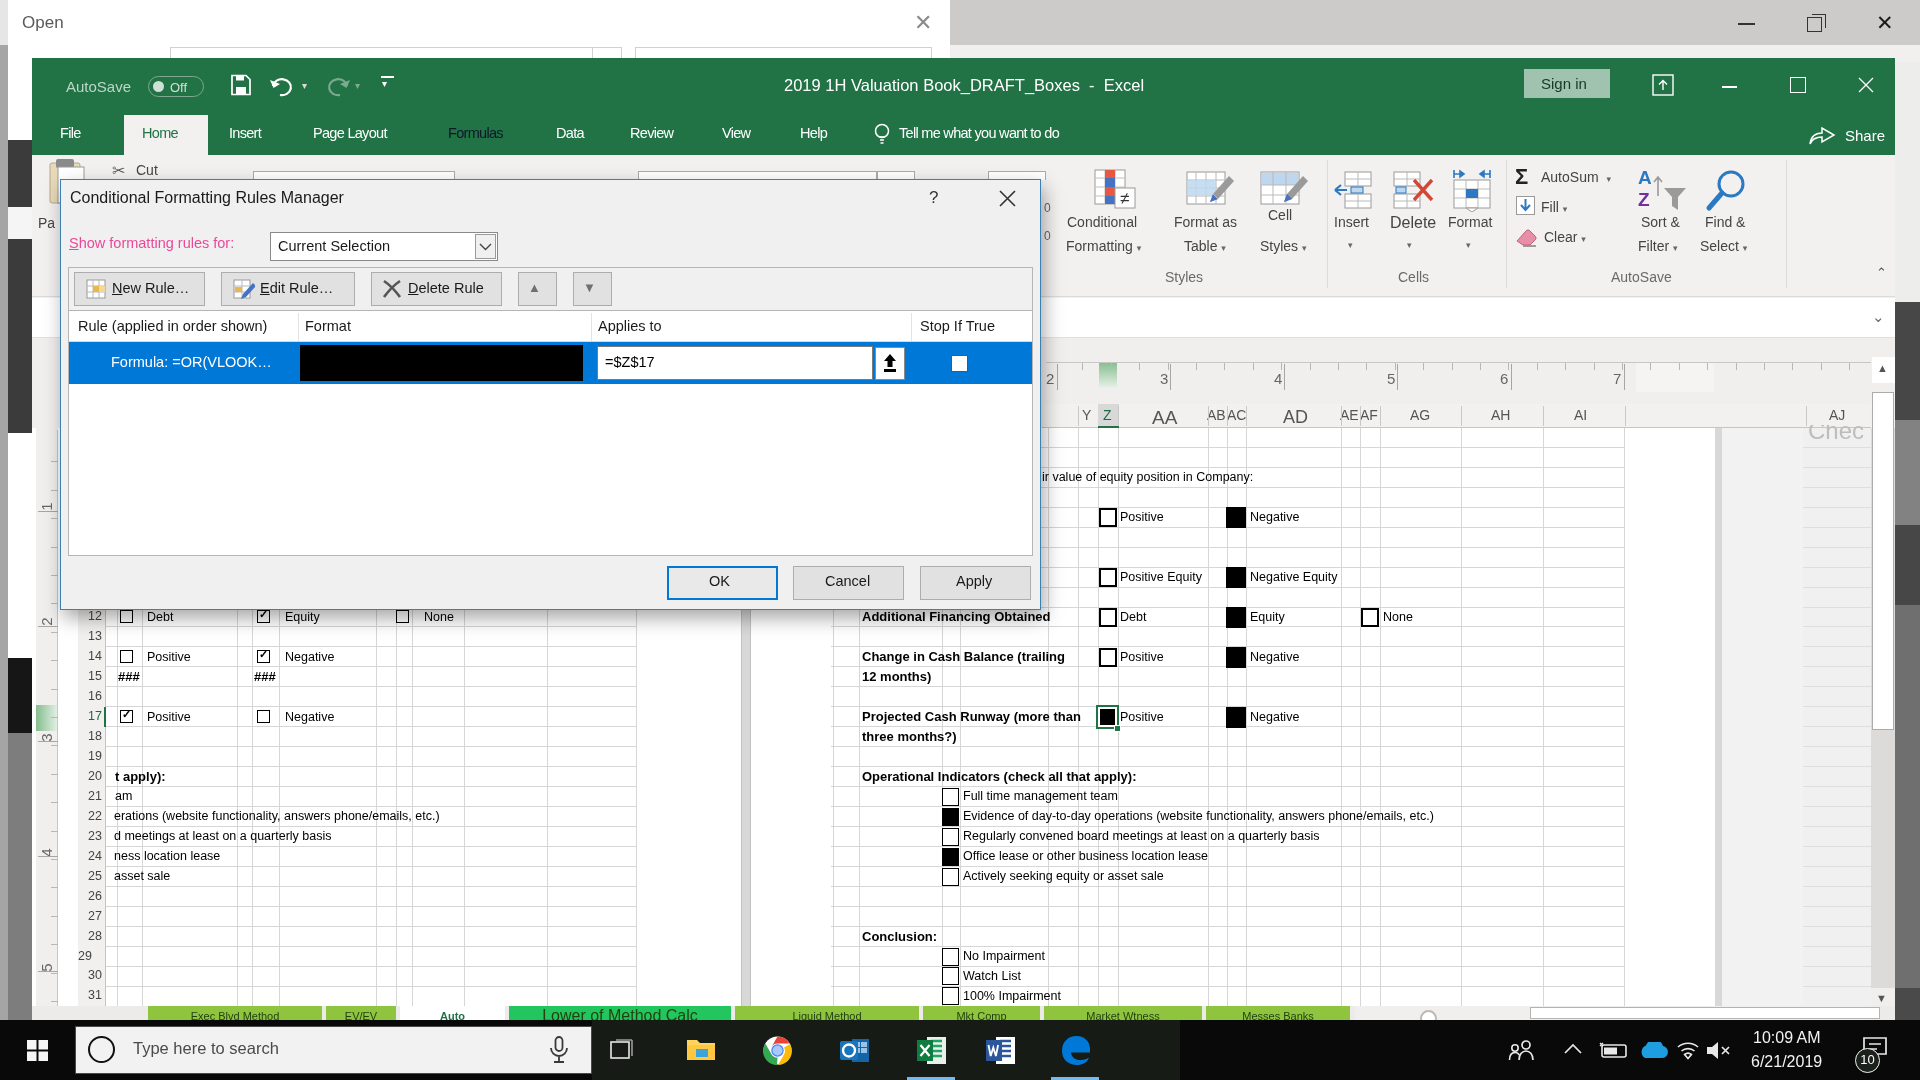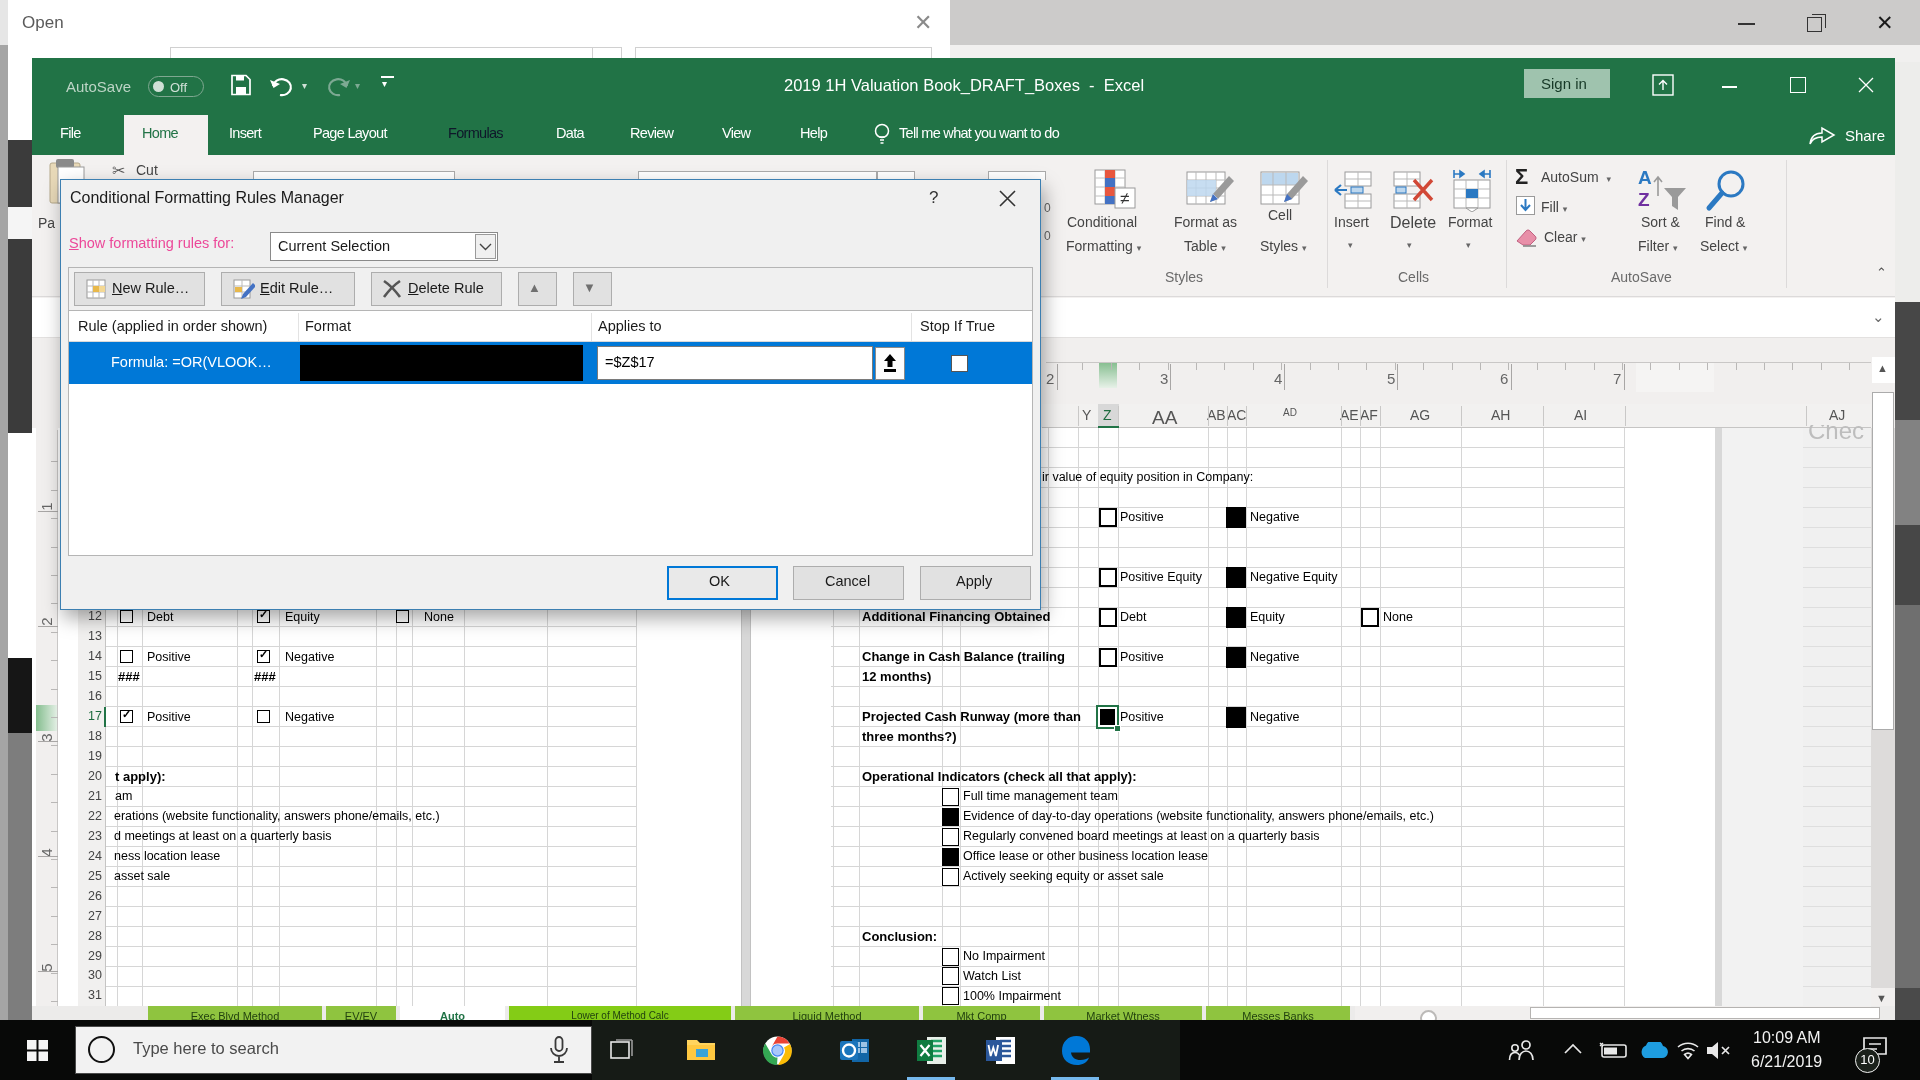--- a/index.html
+++ b/index.html
@@ -250,21 +250,21 @@
     <div class="vline" style="left:1511px;top:364px;height:26px;background:#a8a6a5"></div>
     <div class="vline" style="left:1624px;top:364px;height:26px;background:#a8a6a5"></div>
 
 <div class="a" style="left:1042px;top:404px;width:829px;height:24px;background:#f2f1f0;border-bottom:1px solid #c6c5c4;box-sizing:border-box"></div>
 <div class="a" style="left:1098px;top:404px;width:21px;height:24px;background:#d8d8d8;border-bottom:2px solid #217346;box-sizing:border-box"></div>
 <div class="tx" style="left:1082px;top:407px;font-size:14px;color:#555">Y</div>
 <div class="tx" style="left:1103px;top:407px;font-size:14px;color:#1e6b3f">Z</div>
 <div class="tx" style="left:1152px;top:407px;font-size:19px;color:#555">AA</div>
 <div class="tx" style="left:1207px;top:407px;font-size:14px;color:#555">AB</div>
 <div class="tx" style="left:1227px;top:407px;font-size:14px;color:#555">AC</div>
-<div class="tx" style="left:1283px;top:407px;font-size:10px;color:#555">AD</div>
+<div class="tx" style="left:1283px;top:407px;font-size:18px;color:#555">AD</div>
 <div class="tx" style="left:1340px;top:407px;font-size:14px;color:#555">AE</div>
 <div class="tx" style="left:1360px;top:407px;font-size:14px;color:#555">AF</div>
 <div class="tx" style="left:1410px;top:407px;font-size:14px;color:#555">AG</div>
 <div class="tx" style="left:1491px;top:407px;font-size:14px;color:#555">AH</div>
 <div class="tx" style="left:1574px;top:407px;font-size:14px;color:#555">AI</div>
 <div class="tx" style="left:1829px;top:407px;font-size:14px;color:#555">AJ</div>
 <div class="vline" style="left:1078px;top:406px;height:20px;background:#c9c8c7"></div>
 <div class="vline" style="left:1118px;top:406px;height:20px;background:#c9c8c7"></div>
 <div class="vline" style="left:1208px;top:406px;height:20px;background:#c9c8c7"></div>
 <div class="vline" style="left:1227px;top:406px;height:20px;background:#c9c8c7"></div>
@@ -306,21 +306,21 @@
 <div class="tx" style="left:78px;top:749.0px;width:24px;text-align:right;font-size:12.5px;color:#444">19</div>
 <div class="tx" style="left:78px;top:768.9px;width:24px;text-align:right;font-size:12.5px;color:#444">20</div>
 <div class="tx" style="left:78px;top:788.9px;width:24px;text-align:right;font-size:12.5px;color:#444">21</div>
 <div class="tx" style="left:78px;top:808.8px;width:24px;text-align:right;font-size:12.5px;color:#444">22</div>
 <div class="tx" style="left:78px;top:828.8px;width:24px;text-align:right;font-size:12.5px;color:#444">23</div>
 <div class="tx" style="left:78px;top:848.7px;width:24px;text-align:right;font-size:12.5px;color:#444">24</div>
 <div class="tx" style="left:78px;top:868.7px;width:24px;text-align:right;font-size:12.5px;color:#444">25</div>
 <div class="tx" style="left:78px;top:888.6px;width:24px;text-align:right;font-size:12.5px;color:#444">26</div>
 <div class="tx" style="left:78px;top:908.6px;width:24px;text-align:right;font-size:12.5px;color:#444">27</div>
 <div class="tx" style="left:78px;top:928.5px;width:24px;text-align:right;font-size:12.5px;color:#444">28</div>
-<div class="tx" style="left:78px;top:948.5px;width:24px;text-align:right;font-size:12.5px;color:#444">29</div>
+<div class="tx" style="left:78px;top:948.5px;width:24px;font-size:12.5px;color:#444">29</div>
 <div class="tx" style="left:78px;top:968.4px;width:24px;text-align:right;font-size:12.5px;color:#444">30</div>
 <div class="tx" style="left:78px;top:988.4px;width:24px;text-align:right;font-size:12.5px;color:#444">31</div>
 </div>
 <div class="a" style="left:104px;top:707px;width:2px;height:20px;background:#217346"></div>
 
 <div class="a" style="left:106px;top:428px;width:531px;height:578px;background:#fff;
 background-image:repeating-linear-gradient(to bottom,transparent 0,transparent 18.95px,#d6d6d6 18.95px,#d6d6d6 19.95px)"></div>
 <div id="leftcols">
 <div class="vline" style="left:117px;top:428px;height:578px"></div>
 <div class="vline" style="left:142px;top:428px;height:578px"></div>
@@ -447,21 +447,21 @@
 <div class="a" style="left:1872px;top:357px;width:23px;height:26px;background:#fff"></div>
 <div class="tx" style="left:1877px;top:362px;font-size:11px;color:#555">▲</div>
 <div class="a" style="left:1872px;top:392px;width:22px;height:338px;background:#ffffff;border:1px solid #ababab;box-sizing:border-box"></div>
 <div class="a" style="left:1871px;top:988px;width:24px;height:24px;background:#f1efee"></div>
 <div class="tx" style="left:1876px;top:992px;font-size:11px;color:#555">▼</div>
 
 <div class="a" id="tabs" style="left:32px;top:1006px;width:1863px;height:14px;background:#ecebea"></div>
 <div class="a" style="left:148px;top:1006px;width:174px;height:14px;background:#8fc43f;overflow:hidden;text-align:center;font-size:11px;color:#22420f;line-height:20px">Exec Blvd Method</div>
 <div class="a" style="left:326px;top:1006px;width:70px;height:14px;background:#8fc43f;overflow:hidden;text-align:center;font-size:11px;color:#22420f;line-height:20px">EV/EV</div>
 <div class="a" style="left:400px;top:1006px;width:105px;height:14px;background:#fff;overflow:hidden;text-align:center;font-size:11px;font-weight:bold;color:#217346;line-height:20px">Auto</div>
-<div class="a" style="left:509px;top:1006px;width:222px;height:14px;background:#84cc16;overflow:hidden;text-align:center;font-size:10px;color:#22420f;line-height:20px">Lower of Method Calc</div>
+<div class="a" style="left:509px;top:1006px;width:222px;height:14px;background:#22c55e;overflow:hidden;text-align:center;font-size:16px;color:#22420f;line-height:20px">Lower of Method Calc</div>
 <div class="a" style="left:735px;top:1006px;width:184px;height:14px;background:#8fc43f;overflow:hidden;text-align:center;font-size:11px;color:#22420f;line-height:20px">Liquid Method</div>
 <div class="a" style="left:923px;top:1006px;width:117px;height:14px;background:#8fc43f;overflow:hidden;text-align:center;font-size:11px;color:#22420f;line-height:20px">Mkt Comp</div>
 <div class="a" style="left:1044px;top:1006px;width:158px;height:14px;background:#8fc43f;overflow:hidden;text-align:center;font-size:11px;color:#22420f;line-height:20px">Market Wtness</div>
 <div class="a" style="left:1206px;top:1006px;width:144px;height:14px;background:#8fc43f;overflow:hidden;text-align:center;font-size:11px;color:#22420f;line-height:20px">Messes Banks</div>
 <div class="a" style="left:1355px;top:1006px;width:516px;height:14px;background:#f1efee"></div>
 <div class="a" style="left:1420px;top:1010px;width:17px;height:17px;border:2px solid #bcbab8;border-radius:50%;box-sizing:border-box;background:#fff"></div>
 <div class="a" style="left:1530px;top:1007px;width:350px;height:12px;background:#fff;border:1px solid #b5b3b1;box-sizing:border-box"></div>
 
 <div class="a" id="dlg" style="left:60px;top:179px;width:981px;height:431px;background:#f0f0f0;border:1px solid #3c7fb1;box-sizing:border-box;box-shadow:3px 8px 18px rgba(0,0,0,0.35)"></div>
 <div class="tx" style="left:70px;top:189px;font-size:16px;color:#1a1a1a">Conditional Formatting Rules Manager</div>

